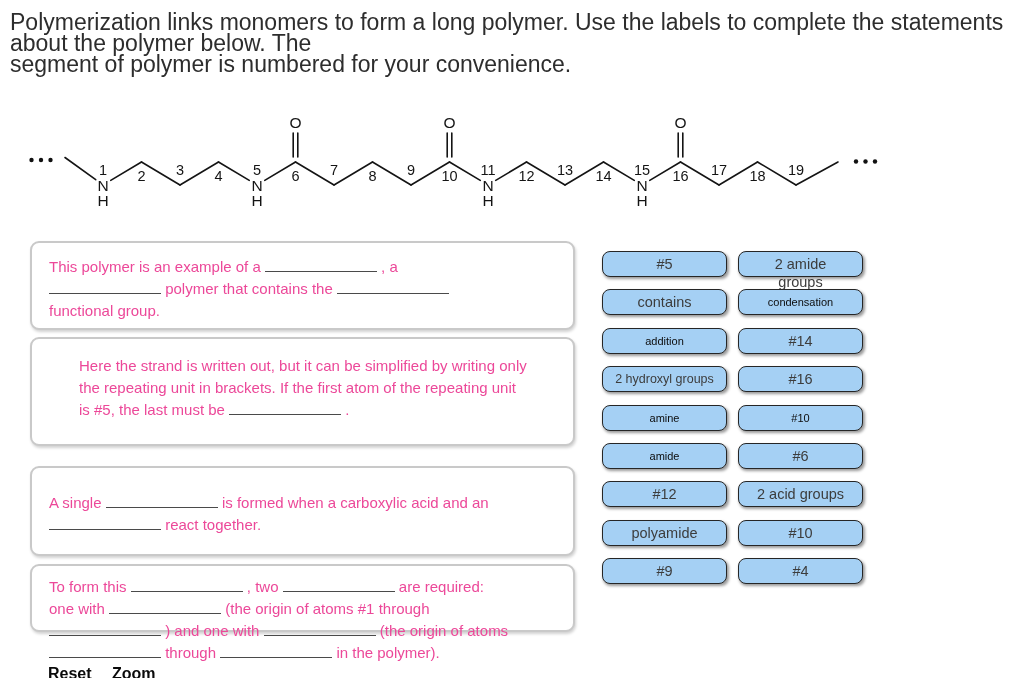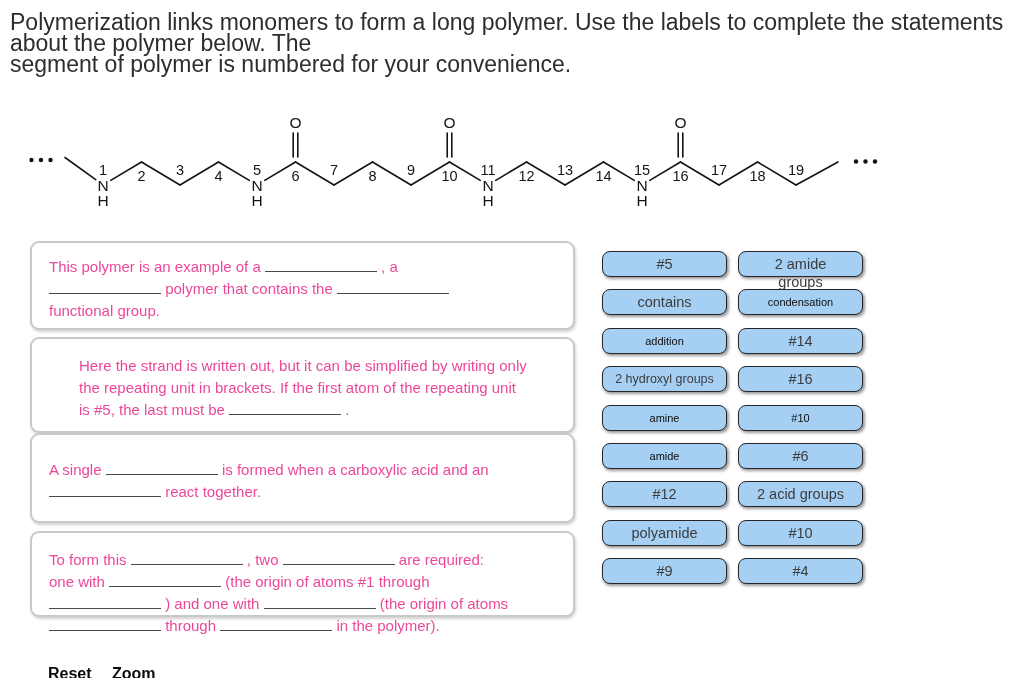--- a/index.html
+++ b/index.html
@@ -21,23 +21,23 @@
   
   .statements{position:absolute;left:30px;top:241px;width:545px;}
   .qbox{
     box-sizing:border-box;width:545px;background:#fff;
     border:2px solid var(--box-border);border-radius:9px;
     box-shadow:1px 2px 3px rgba(0,0,0,0.18);
     padding:13px 17px 0 17px;
     font-size:15px;line-height:22px;color:#ec4899;
   }
   .qbox:nth-child(1){height:89px;margin-bottom:7px;}
-  .qbox:nth-child(2){height:96px;margin-bottom:0;padding-top:16px;padding-left:47px;}
+  .qbox:nth-child(2){height:109px;margin-bottom:20px;padding-top:16px;padding-left:47px;}
   .qbox:nth-child(3){height:90px;margin-bottom:8px;padding-top:24px;}
-  .qbox:nth-child(4){height:86px;padding-top:16px;}
+  .qbox:nth-child(4){height:68px;padding-top:10px;}
   .blank{
     display:inline-block;width:112px;height:15px;
     border-bottom:1.5px solid var(--blank-line);
   }
   
   .labels-col{position:absolute;top:251px;display:flex;flex-direction:column;gap:12.4px;}
   #labels-left{left:602px;}
   #labels-right{left:738px;}
   .pill{
     position:relative;box-sizing:border-box;width:125px;height:26px;

